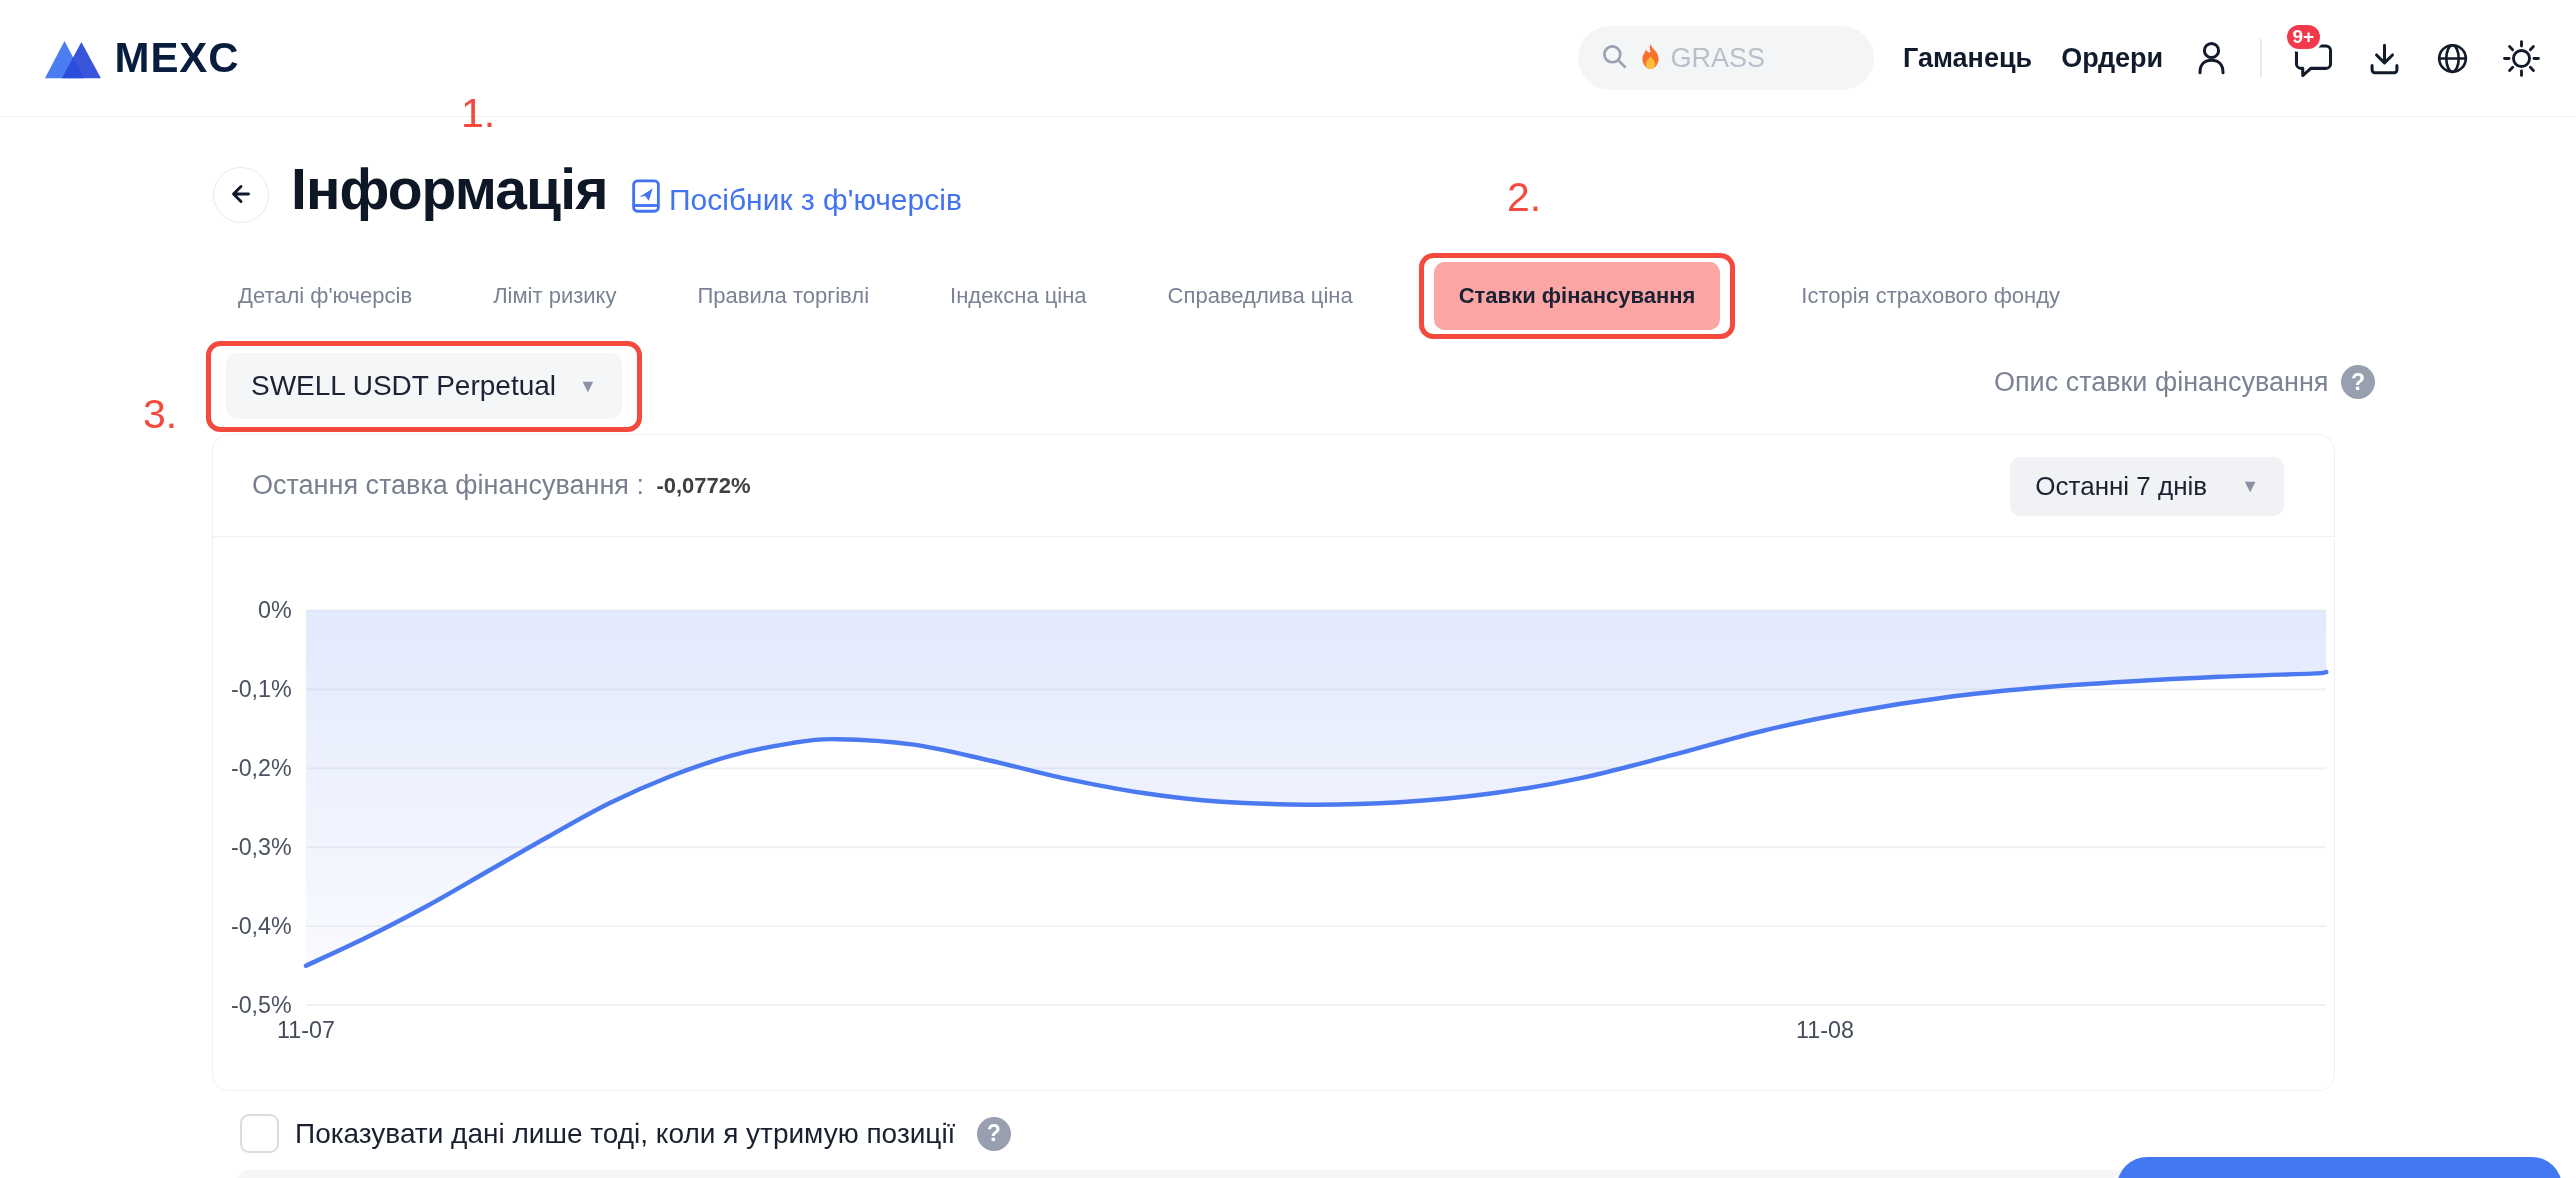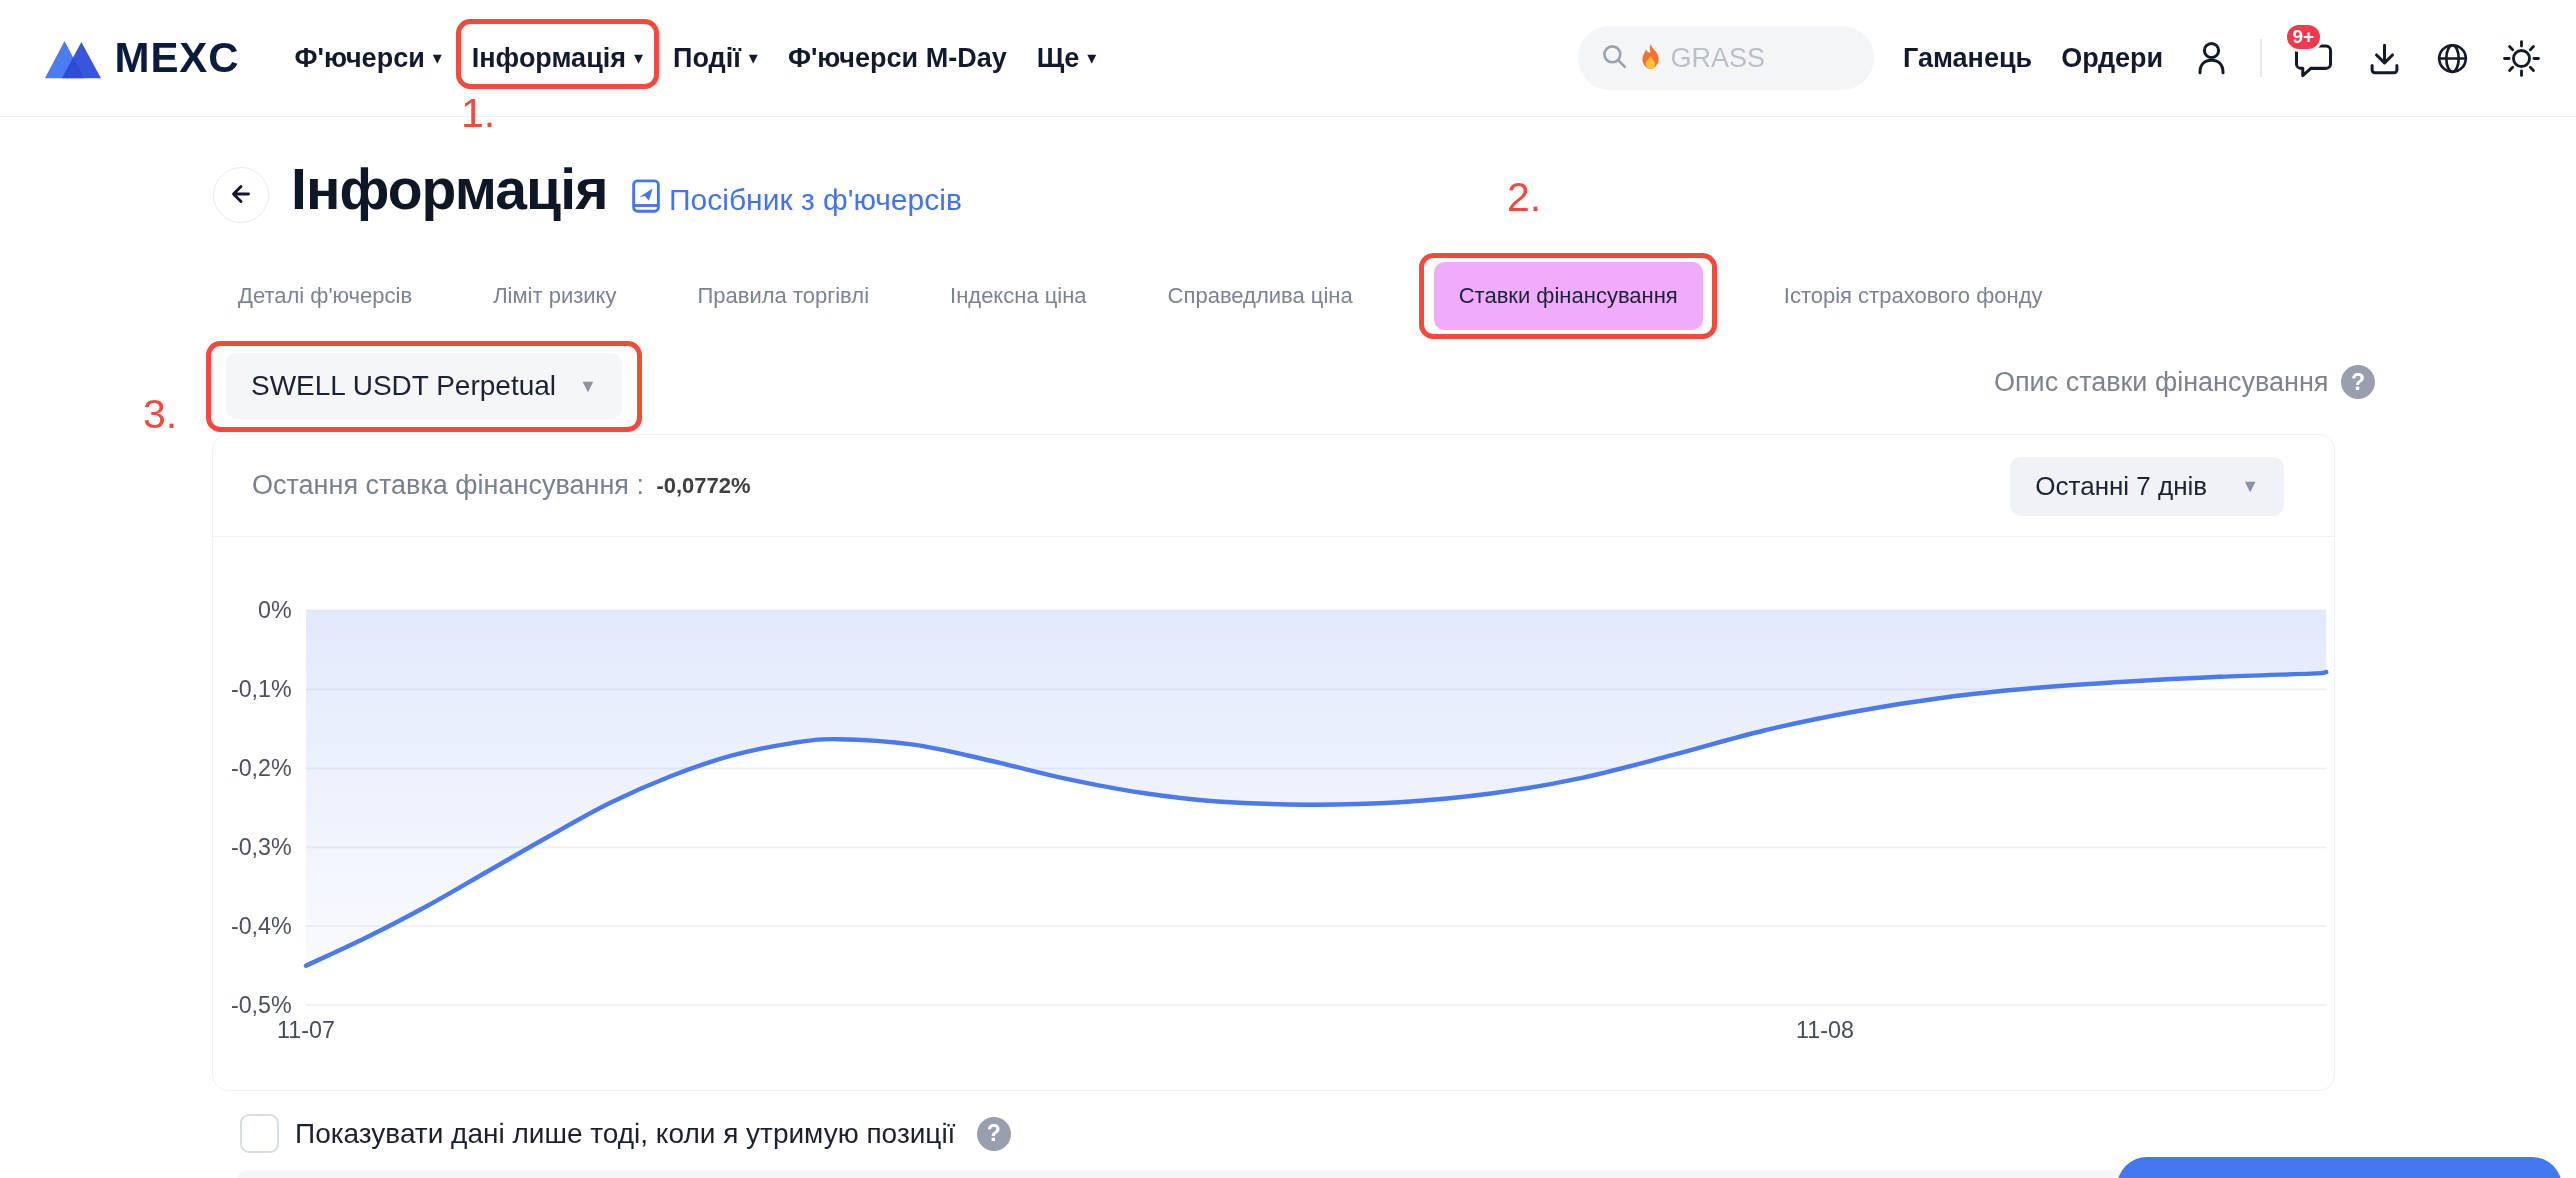--- a/index.html
+++ b/index.html
@@ -41,22 +41,22 @@
   .back-btn { position:absolute; left:213px; top:167px; width:56px; height:56px; border-radius:50%;
        border:1.8px solid #e8eaee; background:#fff; display:flex; align-items:center; justify-content:center; cursor:pointer; }
   .page-title { position:absolute; left:291px; top:156px; font-size:57px; font-weight:700; color:#0e1726; letter-spacing:-0.9px; }
   .guide-link { position:absolute; left:627px; top:177px; display:flex; align-items:center; gap:4px;
        color:#4374f0; font-size:30px; font-weight:500; cursor:pointer; }
 
   
   .tabs { position:absolute; left:238px; top:262px; height:68px; display:flex; align-items:center; gap:81px; }
   .tab { font-size:22px; font-weight:500; color:#7a8294; white-space:nowrap; cursor:pointer; }
   .tab-wrap { position:relative; display:flex; }
-  .tab.active { height:68px; line-height:68px; padding:0 25px; background:#f0abfc; border-radius:10.7px;
-       color:#1a2233; font-weight:400; }
+  .tab.active { height:68px; line-height:68px; padding:0 25px; background:#fca5a5; border-radius:10.7px;
+       color:#1a2233; font-weight:700; }
   .tab-wrap::after { content:""; position:absolute; inset:-9px -14.3px; border:5.4px solid #f44a3e;
        border-radius:14.3px; pointer-events:none; }
 
   
   .contract-select { position:absolute; left:226px; top:353px; height:66px; background:#f5f6f8;
        border-radius:10.7px; display:flex; align-items:center; gap:23px; padding:0 25px; cursor:pointer; }
   .contract-select .sel-text { font-size:28px; font-weight:500; color:#1a2233; white-space:nowrap; }
   .contract-select::after { content:""; position:absolute; inset:-12.5px -20px; border:5.4px solid #f44a3e;
        border-radius:14.3px; pointer-events:none; }
   .sel-caret { font-size:18px; color:#8a92a3; }
@@ -96,27 +96,20 @@
     <div class="nav-left">
       <div class="logo">
         <span>
           <svg width="59" height="48" viewBox="0 0 66 54">
             <polygon points="2,51 24,9 46,51" fill="#4a7cf2"></polygon>
             <polygon points="21,51 43,10 65,51" fill="#2a49d8" opacity="0.93"></polygon>
           </svg>
         </span>
         <span class="logo-text">MEXC</span>
       </div>
-      <div id="nav-links" style="display: flex; align-items: center; gap: 30px;">
-          <span class="nav-item">Ф'ючерси<span class="caret">▾</span></span>
-          <span class="nav-item highlighted">Інформація<span class="caret">▾</span></span>
-          <span class="nav-item">Події<span class="caret">▾</span></span>
-          <span class="nav-item">Ф'ючерси M-Day</span>
-          <span class="nav-item">Ще<span class="caret">▾</span></span>
-        </div>
     </div>
     <div class="nav-right">
       <div class="search-box">
         <span>
           <svg width="30" height="30" viewBox="0 0 34 34" fill="none" stroke="#9aa2b1" stroke-width="3">
             <circle cx="14" cy="14" r="9"></circle>
               <line x1="21" y1="21" x2="29" y2="29"></line>
           </svg>
         </span>
         <span>

